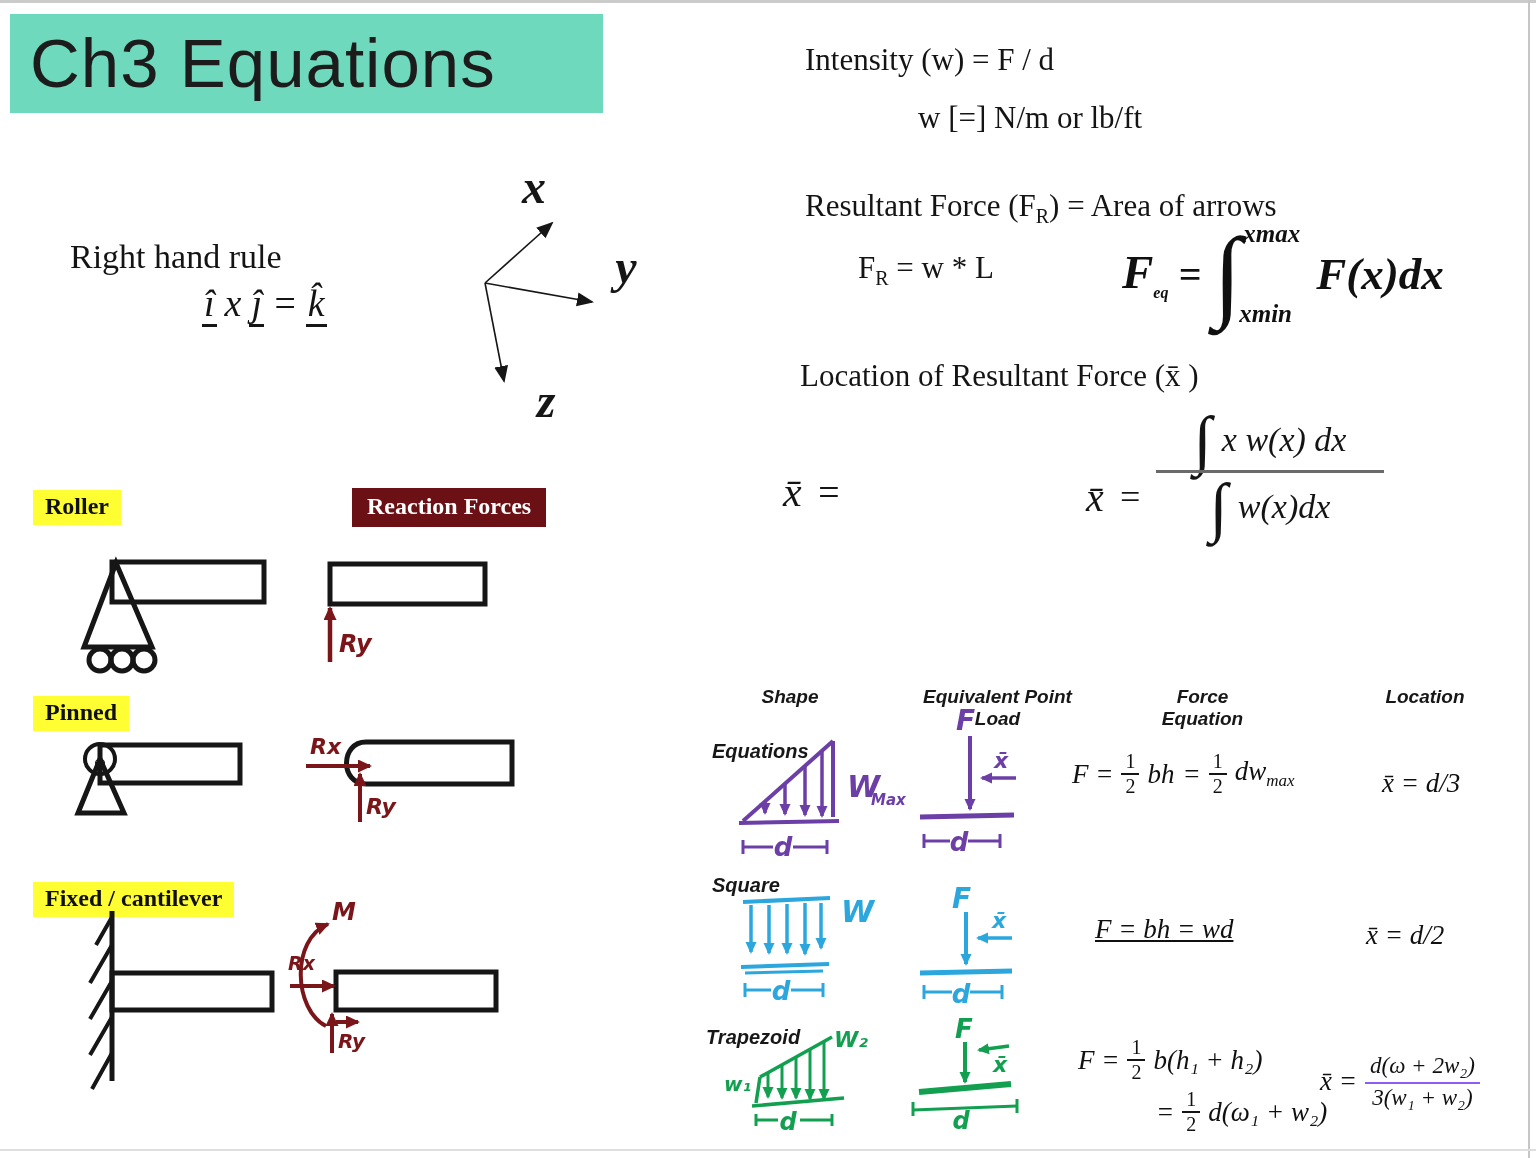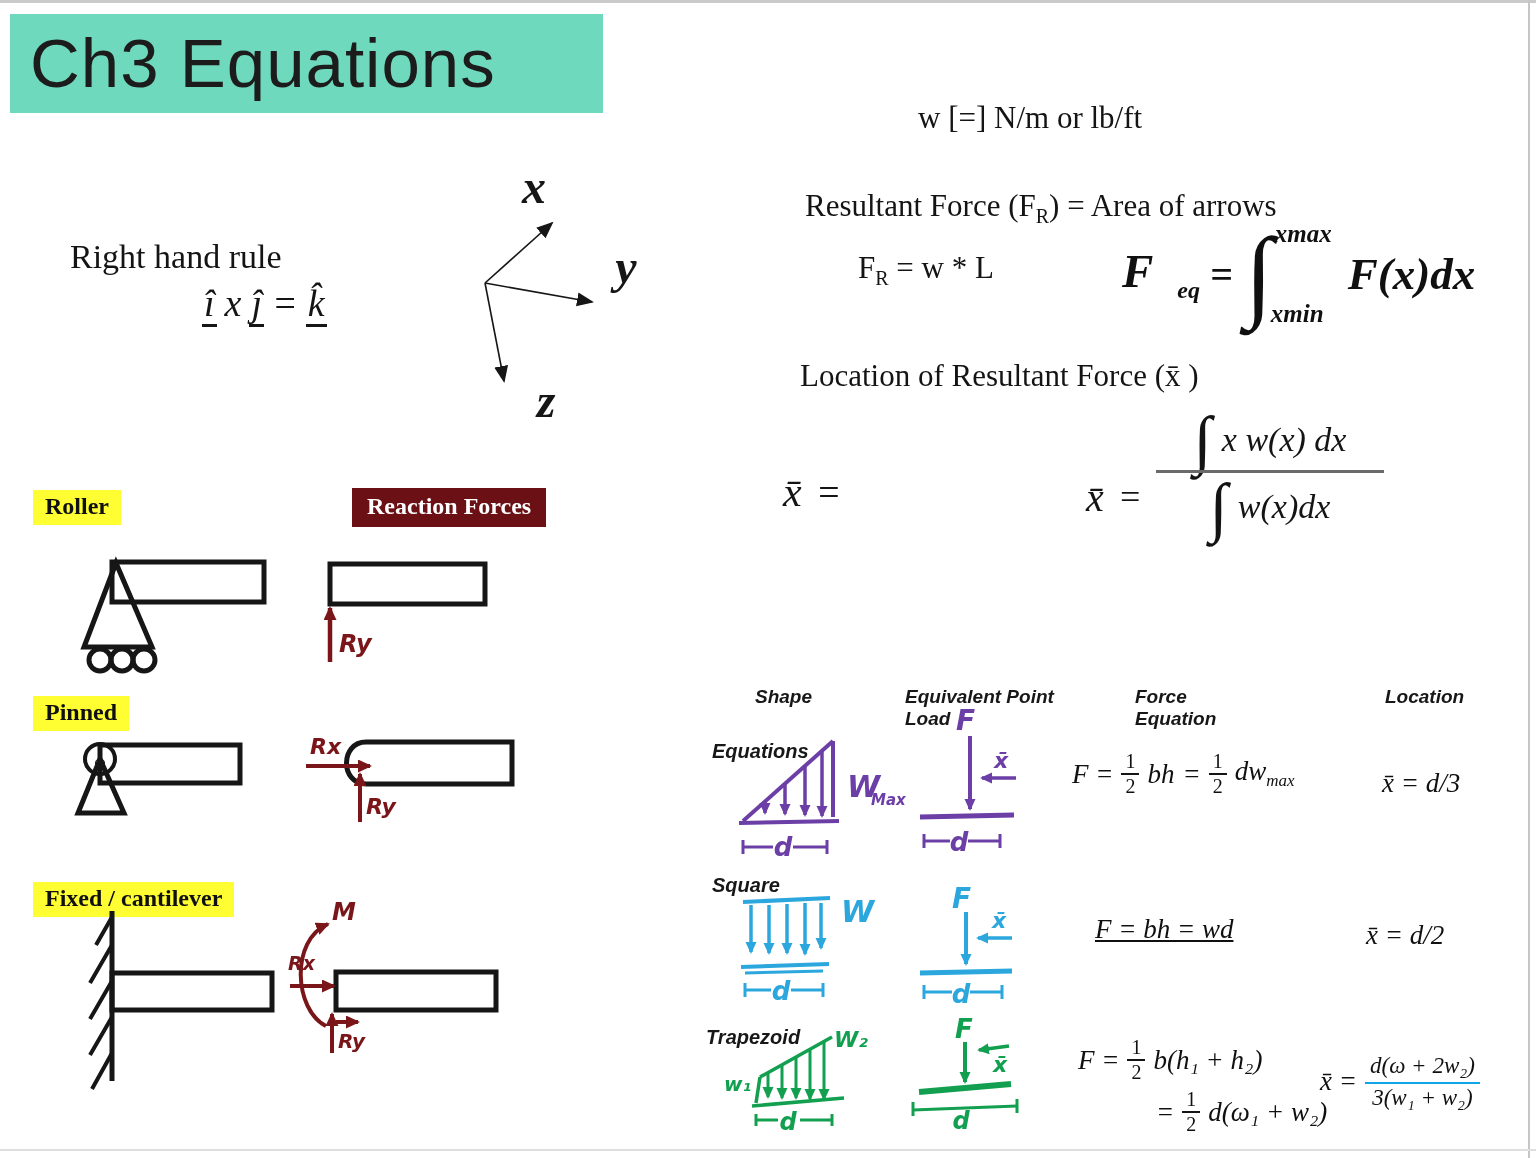--- a/index.html
+++ b/index.html
@@ -36,21 +36,21 @@
   .fill-ink{fill:var(--ink);} .fill-maroon{fill:var(--maroon-ink);}
   .fill-purple{fill:var(--purple);} .fill-blue{fill:var(--blue);} .fill-green{fill:var(--green);}
 
   .tag { font-weight:bold; font-size:24px; padding:3px 12px 5px; color:#101010; }
   .tag-yellow { background:var(--yellow); }
   .tag-maroon { background:var(--maroon-bg); color:#fff; padding:5px 15px 7px; }
 
   
   .feq { display:flex; align-items:center; font-style:italic; font-weight:bold; color:#101010; }
   .feq .f   { font-size:47px; }
-  .feq .f sub { font-size:24px;margin-left:24px; }
+  .feq .f sub { font-size:16px; }
   .feq .eq  { font-size:40px; margin:0 12px 0 10px; font-weight:bold; }
   .intwrap  { display:flex; align-items:center; }
   .int-g    { font-size:102px; line-height:0.82; font-style:normal; font-weight:normal; }
   .limits   { display:flex; flex-direction:column; justify-content:space-between; height:108px;
               font-size:25px; margin-left:2px;gap:44px; }
   .limits .lo { margin-left:-4px; }
   .feq .rhs { font-size:45px; margin-left:16px; }
 
   
   .xsum { display:flex; align-items:center; gap:14px; font-style:italic; }
@@ -64,32 +64,32 @@
   .xint { display:flex; align-items:flex-start; gap:14px; font-style:italic; }
   .xint .lhs { font-size:40px; margin-top:62px; }
   .xint .eqs { font-size:36px; margin-top:64px; }
   .ifrac { display:flex; flex-direction:column; align-items:center; }
   .irow { display:flex; align-items:center; gap:10px; font-size:34px; }
   .irow .ig { font-size:66px; line-height:0.85; font-style:normal; }
   .ibar { width:228px; height:3px; background:#6a6a6a; margin:2px 0 6px; }
 
   
   .tbl-h { font-family:"Liberation Sans","DejaVu Sans",sans-serif; font-style:italic; font-weight:bold;
-           font-size:19px; color:#171717; text-align:left; }
+           font-size:19px; color:#171717; text-align:center; }
   .row-name { font-family:"Liberation Sans","DejaVu Sans",sans-serif; font-style:italic; font-weight:bold;
               font-size:20px; color:#171717; }
 
   
   .meq { display:flex; align-items:center; gap:8px; font-size:27px; font-style:italic; color:#101010; }
   .sfrac { display:inline-flex; flex-direction:column; align-items:center; font-size:20px;
            line-height:1.15; font-style:normal; }
   .sfrac .n { border-bottom:2px solid #141414; padding:0 4px; }
   sub.msub { font-size:17px; }
   .lfrac { display:inline-flex; flex-direction:column; align-items:center; font-size:23px; line-height:1.2; }
-  .lfrac .n { border-bottom:2px solid #0ea5e9; padding:0 5px 2px; }
+  .lfrac .n { border-bottom:2px solid #8b5cf6; padding:0 5px 2px; }
 </style>
 </head>
 <body>
 
 <svg width="0" height="0" style="position:absolute" aria-hidden="true">
   <defs>
     <marker id="mkA" markerUnits="userSpaceOnUse" markerWidth="20" markerHeight="16" refX="15" refY="7" orient="auto">
         <path d="M0,0 L17,7 L0,14 Z" class="fill-ink"></path>
       </marker>
     <marker id="mkM" markerUnits="userSpaceOnUse" markerWidth="18" markerHeight="15" refX="12" refY="6.5" orient="auto">
@@ -121,20 +121,21 @@
 
   <svg class="abs draw ink" style="left:430px; top:155px;" width="260" height="280" viewBox="0 0 260 280">
     <line x1="55" y1="128" x2="122" y2="68" stroke-width="1.6" marker-end="url(#mkA)"></line>
     <line x1="55" y1="128" x2="162" y2="147" stroke-width="1.6" marker-end="url(#mkA)"></line>
     <line x1="55" y1="128" x2="74" y2="226" stroke-width="1.6" marker-end="url(#mkA)"></line>
     <text x="104" y="48" font-size="48" style="font-family:'Liberation Serif',serif;font-weight:bold" text-anchor="middle">x</text>
     <text x="196" y="128" font-size="48" style="font-family:'Liberation Serif',serif;font-weight:bold" text-anchor="middle">y</text>
     <text x="116" y="262" font-size="48" style="font-family:'Liberation Serif',serif;font-weight:bold" text-anchor="middle">z</text>
   </svg>
 
+  <div class="abs serif31" style="left:805px; top:42px;">Intensity (w) = F / d</div>
   <div class="abs serif31" style="left:805px; top:188px;">
     <span>Resultant Force (F</span><sub class="rsub">R</sub><span>) = Area of arrows</span>
   </div>
 
   <div class="abs serif31" style="left:918px; top:100px;">w [=] N/m or lb/ft</div>
   <div class="abs serif31" style="left:858px; top:250px;">
     <span>F</span><sub class="rsub">R</sub><span> = w * L</span>
   </div>
 
   <div class="abs feq" style="left:1122px; top:220px;">

